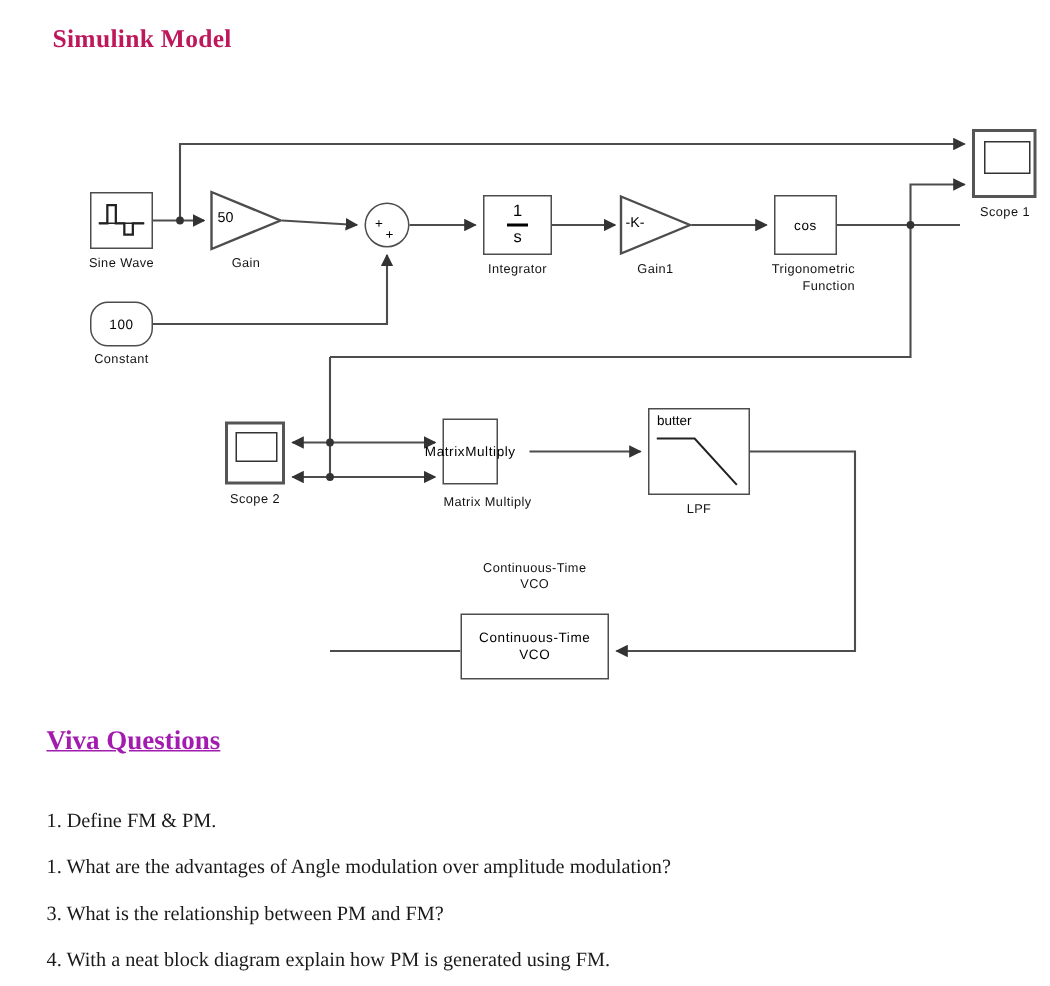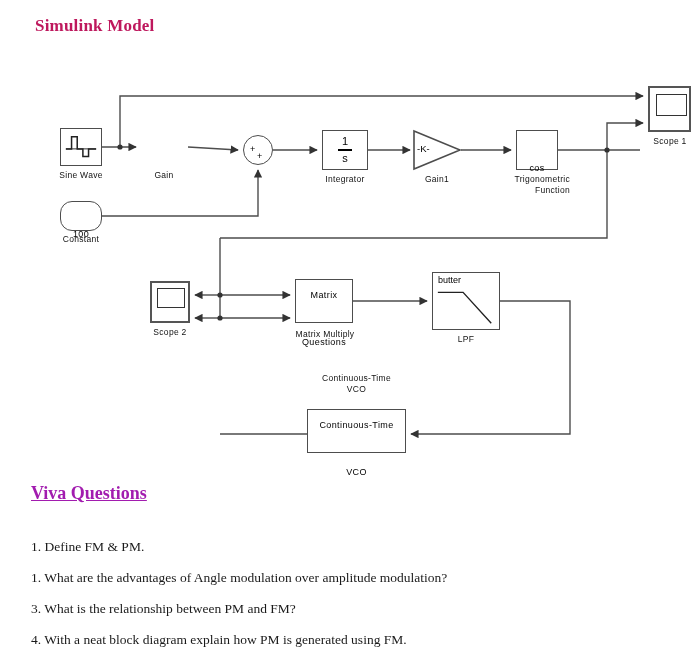--- a/index.html
+++ b/index.html
@@ -86,21 +86,20 @@
     color: #111111;
     text-align: center;
     white-space: pre-line;
     line-height: 1.25;
     letter-spacing: 0.3px;
   }
   .blk-text {
     font-size: 9px;
     letter-spacing: 0.4px;
     line-height: 1.2;
-    margin-top: 36px;
   }
 
   
   #sine-wave-block {
     left: 60px; top: 128px; width: 42px; height: 38px;
     padding: 3px;
   }
   #sine-wave-icon { width: 100%; height: 100%; }
 
   
@@ -166,22 +165,21 @@
     border: 1.6px solid #333333;
     background: #ffffff;
   }
   #scope1-block { left: 648px; top: 86px; width: 43px; height: 46px; }
   #scope1-screen { left: 6px; top: 6px; width: 29px; height: 20px; }
   #scope2-block { left: 150px; top: 281px; width: 40px; height: 42px; }
   #scope2-screen { left: 5px; top: 5px; width: 26px; height: 18px; }
 
   
   #matrix-multiply-block {
-    left: 295px; top: 279px; width: 58px; height: 44px;
-    flex-direction: column;
+    left: 295px; top: 279px; width: 37px; height: 44px;
   }
 
   
   #lpf-block {
     left: 432px; top: 272px; width: 68px; height: 58px;
     padding: 0;
     display: block;
   }
   #lpf-caption {
     position: absolute;
@@ -259,20 +257,26 @@
   </svg>
 
   <div class="block" id="sine-wave-block">
     <svg id="sine-wave-icon" viewBox="0 0 36 32" preserveAspectRatio="none">
       <path d="M 2 18 L 8 18 L 8 5 L 14 5 L 14 18 L 20 18 L 20 26 L 26 26 L 26 18 L 34 18" stroke="#222" stroke-width="1.6" fill="none"></path>
       <path d="M 2 18 L 34 18" stroke="#222" stroke-width="1" fill="none"></path>
     </svg>
   </div>
   <div class="blk-label" style="left:44px; top:170px; width:74px;">Sine Wave</div>
 
+  <div class="gain-wrap" style="left:139px; top:126px;">
+    <svg class="gain-svg" width="50" height="42" viewBox="0 0 50 42">
+      <path d="M 2 2 L 48 21 L 2 40 Z" fill="#ffffff" stroke="#4d4d4d" stroke-width="1.6" stroke-linejoin="miter"></path>
+    </svg>
+    <div class="gain-value" style="left:6px; top:14px;">50</div>
+  </div>
   <div class="blk-label" style="left:128px; top:170px; width:72px;">Gain</div>
 
   <div class="block" id="sum-block">
     <span class="sum-sign" style="left:6px; top:9px;">+</span>
     <span class="sum-sign" style="left:13px; top:16px;">+</span>
   </div>
 
   <div class="block" id="integrator-block">
     <div class="frac">
       <span class="frac-num">1</span>
@@ -306,21 +310,21 @@
   </div>
   <div class="blk-label" style="left:638px; top:136px; width:64px;">Scope 1</div>
 
   <div class="scope-block" id="scope2-block">
     <div class="scope-screen" id="scope2-screen"></div>
   </div>
   <div class="blk-label" style="left:138px; top:327px; width:64px;">Scope 2</div>
 
   <div class="block" id="matrix-multiply-block">
     <span class="blk-text">Matrix</span>
-    <span class="blk-text">Questions</span>
+    <span class="blk-text">Multiply</span>
   </div>
   <div class="blk-label" style="left:284px; top:329px; width:82px;text-align:center;">Matrix Multiply</div>
 
   <div class="block" id="lpf-block">
     <span id="lpf-caption">butter</span>
     <svg id="lpf-curve" viewBox="0 0 68 58" preserveAspectRatio="none">
       <path d="M 5 20 L 31 20 L 60 52" stroke="#222" stroke-width="1.4" fill="none"></path>
     </svg>
   </div>
   <div class="blk-label" style="left:434px; top:334px; width:64px;">LPF</div>

